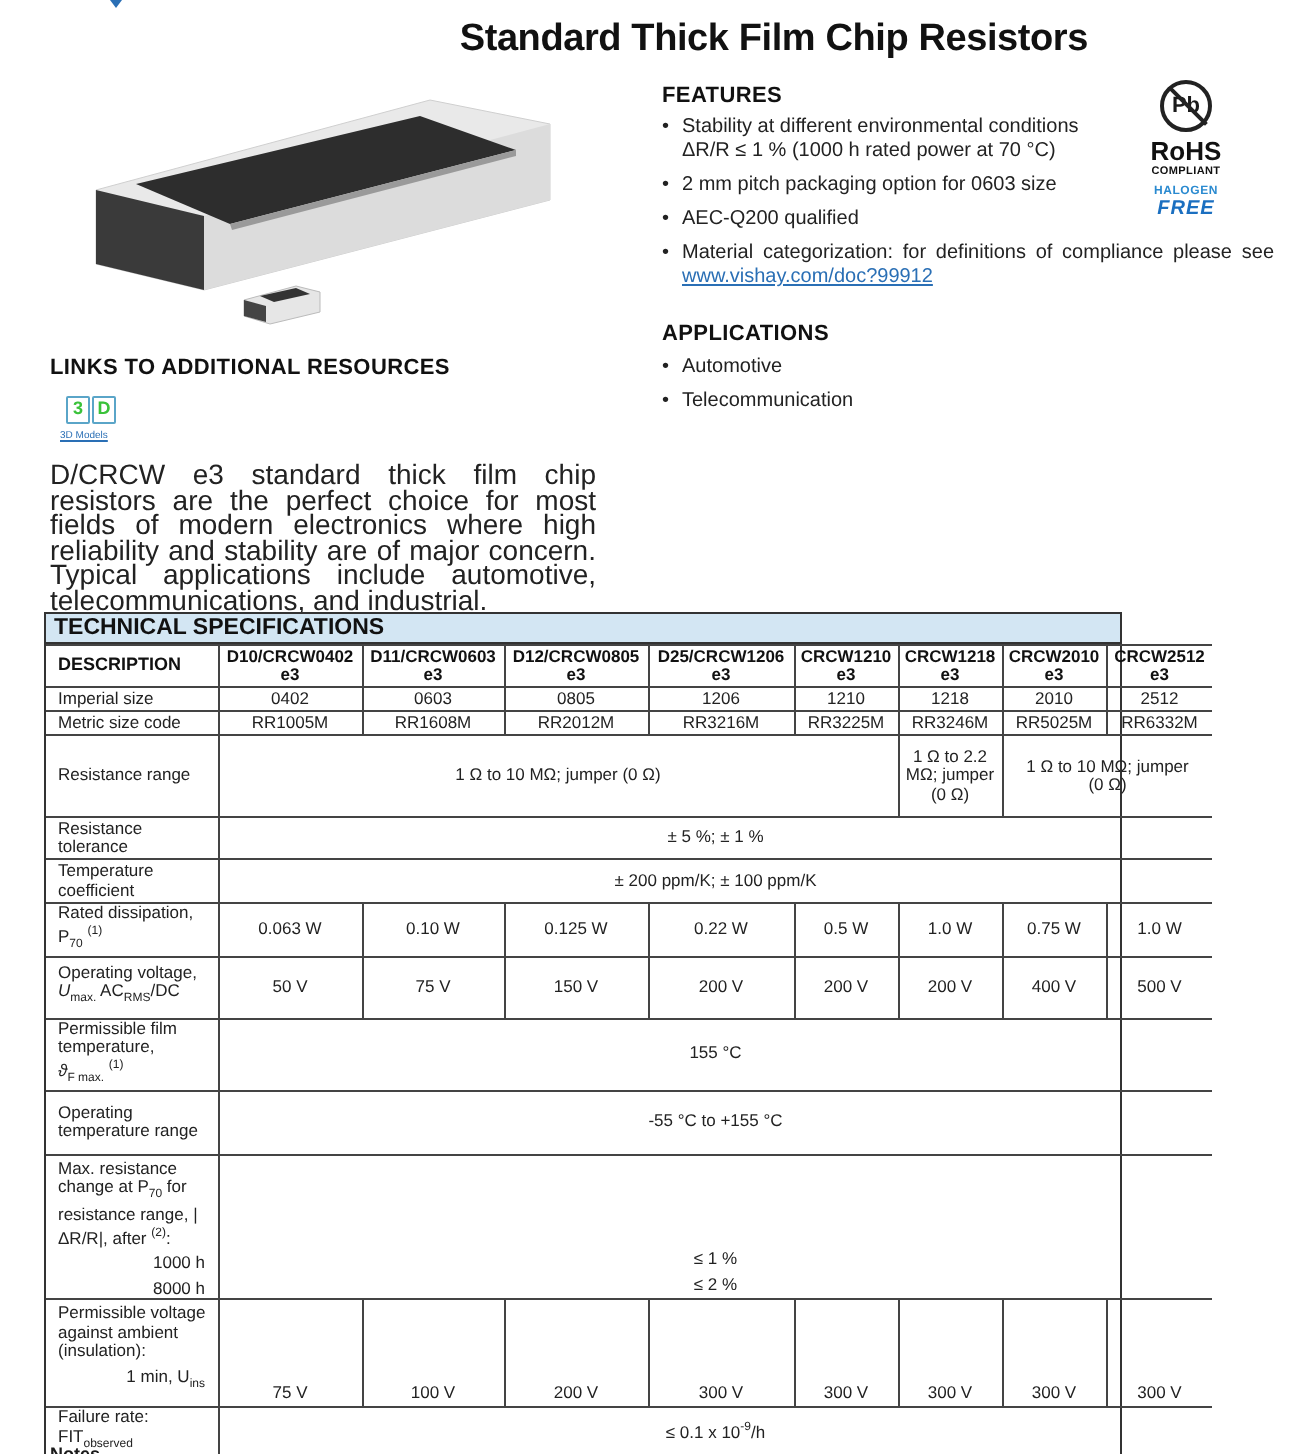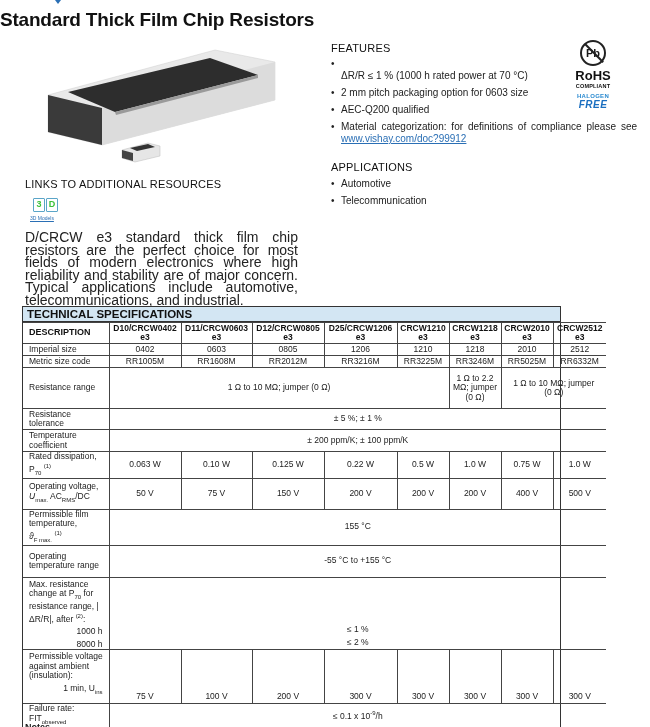--- a/index.html
+++ b/index.html
@@ -2,28 +2,28 @@
 <html><head>
 <meta charset="utf-8">
 <style>
   * { box-sizing: border-box; margin: 0; padding: 0; }
   html, body { width: 650px; height: 727px; background: #ffffff; overflow: hidden; }
   body { position: relative; font-family: "Liberation Sans", sans-serif; color: #1a1a1a; }
 
   .logo-arrow { position: absolute; left: 55px; top: 0; width: 0; height: 0;
     border-left: 3px solid transparent; border-right: 3px solid transparent; border-top: 4px solid #2a6fb5; }
 
-  .title { position: absolute; left: 0; width: 544px; top: 9px; text-align: left;
+  .title { position: absolute; left: 0; width: 544px; top: 9px; text-align: right;
     font-size: 19px; font-weight: bold; letter-spacing: -0.2px; color: #111; }
 
   
   .res-img { position: absolute; left: 40px; top: 40px; width: 240px; height: 125px; }
 
   
-  .sec-head { position: absolute; font-weight: 400; font-size: 11px; letter-spacing: 0.2px; color: #111; }
+  .sec-head { position: absolute; font-weight: 700; font-size: 11px; letter-spacing: 0.2px; color: #111; }
   .bullets { position: absolute; list-style: none; font-size: 10px; line-height: 12px; color: #222; }
   .bullets li { position: relative; padding-left: 10px; margin-bottom: 5px; }
   .bullets li::before { content: "\2022"; position: absolute; left: 0; top: 0; }
   .feat-list { left: 331px; top: 58px; width: 252px; }
   .feat-list li.wide { width: 306px; text-align: justify; }
   .link { color: #2a6fb5; text-decoration: underline; }
 
   .rohs { position: absolute; left: 568px; top: 40px; width: 50px; text-align: center; }
   .pb-circle { width: 26px; height: 26px; border: 2px solid #222; border-radius: 50%; margin: 0 auto;
     position: relative; font-size: 11px; font-weight: bold; line-height: 22px; }
@@ -74,21 +74,21 @@
   <polygon points="28,52 170,18 218,35 75,72" fill="#2d2d2d"></polygon>
   <polygon points="75,72 218,35 218,38 76,75" fill="#9a9a9a"></polygon>
   <polygon points="82,110 108,103 120,106 120,116 95,122 82,118" fill="#e6e6e6" stroke="#bbb" stroke-width="0.5"></polygon>
   <polygon points="82,110 93,113 93,121 82,118" fill="#444"></polygon>
   <polygon points="90,108 108,104 115,107 97,111" fill="#333"></polygon>
 </svg>
 
 <div class="sec-head" style="left:331px; top:42px;">FEATURES</div>
 <ul class="bullets feat-list">
   <li>
-    <br>
+    <span>Stability at different environmental conditions</span><br>
     <span>ΔR/R ≤ 1 % (1000 h rated power at 70 °C)</span>
   </li>
   <li><span>2 mm pitch packaging option for 0603 size</span></li>
   <li><span>AEC-Q200 qualified</span></li>
   <li class="wide">
     <span>Material categorization: for definitions of compliance please see</span>
     <a class="link">www.vishay.com/doc?99912</a>
   </li>
 </ul>
 

